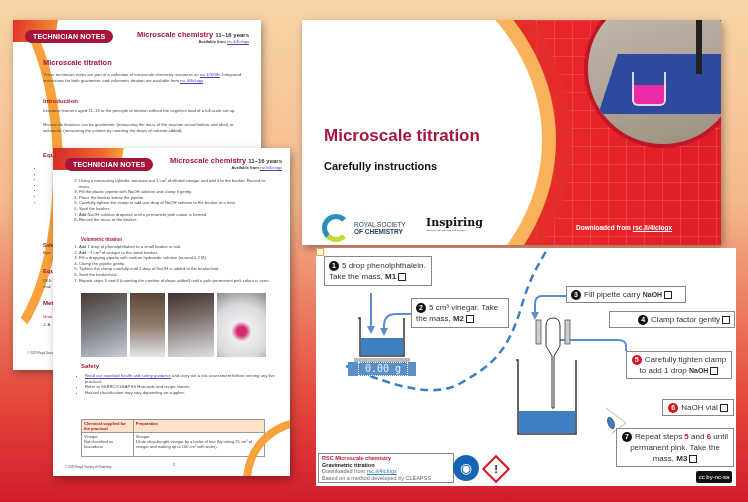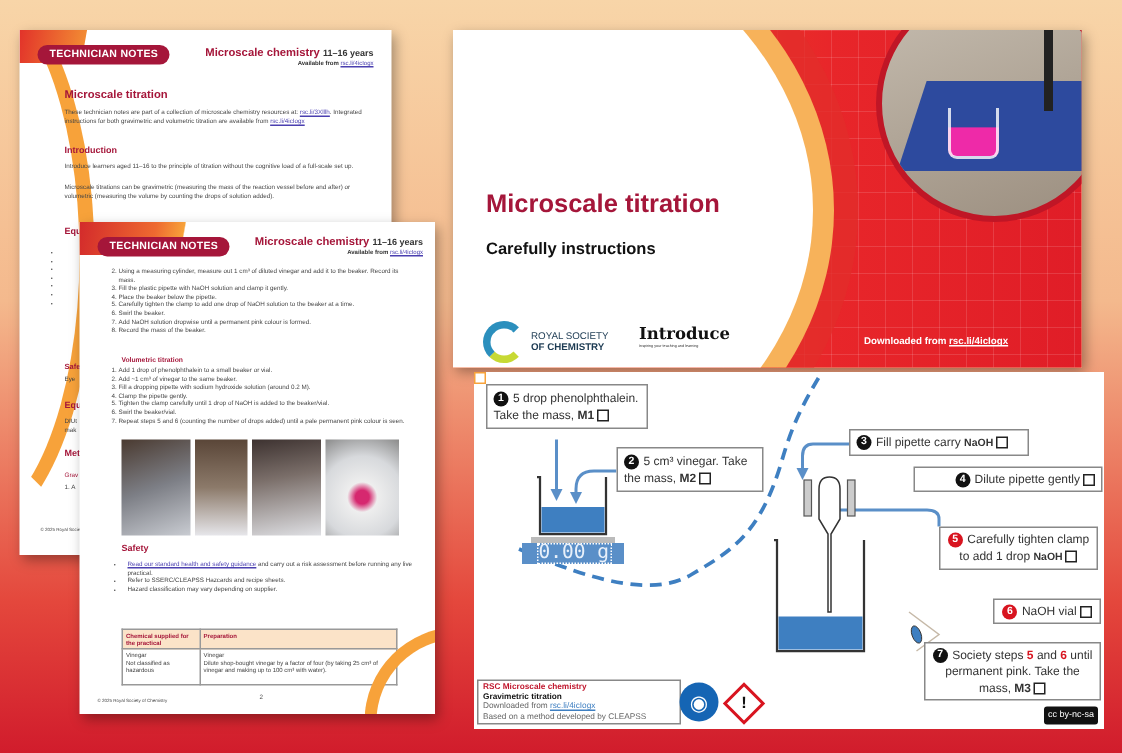--- a/index.html
+++ b/index.html
@@ -137,21 +137,21 @@
   <div class="abs" style="left:22px;top:106px;color:#a5163a;font-size:17px;font-weight:bold;">Microscale titration</div>
   <div class="abs" style="left:22px;top:140px;color:#111;font-size:11px;font-weight:bold;">Carefully instructions</div>
   <div class="abs" style="left:20px;top:194px;display:flex;align-items:center;">
     <div style="width:18px;height:18px;border-radius:50%;border:5px solid #2b8fbd;border-right-color:transparent;border-bottom-color:#c7d934;"></div>
     <div style="margin-left:4px;font-size:6.5px;line-height:7px;color:#1d3b53;">
       <div>ROYAL SOCIETY</div>
       <div style="font-weight:bold;">OF CHEMISTRY</div>
     </div>
   </div>
   <div class="abs" style="left:124px;top:196px;">
-    <div style="font-family:'DejaVu Serif',serif;font-weight:bold;font-size:11px;color:#111;">Introduce</div>
+    <div style="font-family:'DejaVu Serif',serif;font-weight:bold;font-size:11px;color:#111;">Inspiring</div>
     <div style="font-size:2.5px;color:#333;">Inspiring your teaching and learning</div>
   </div>
   <div class="abs" style="left:274px;top:204px;color:#fff;font-size:6.5px;font-weight:bold;">
     <span>Downloaded from</span> <a style="text-decoration:underline;">rsc.li/4icIogx</a>
   </div>
 </div>
 
 <div class="abs" style="left:316px;top:248px;width:420px;height:238px;background:#fff;">
   <div class="abs" style="left:0;top:0;width:6px;height:6px;border:1px solid #f7a23a;"></div>
   <svg class="abs" style="left:0;top:0;" width="420" height="238">
@@ -176,42 +176,42 @@
     <rect x="220" y="72" width="5" height="24" fill="#ccc" stroke="#555" stroke-width=".8"></rect>
     <rect x="249" y="72" width="5" height="24" fill="#ccc" stroke="#555" stroke-width=".8"></rect>
     <path d="M230 98 L230 78 Q230 70 237 70 Q244 70 244 78 L244 98 L238 108 L238 160 L236 160 L236 108 Z" stroke="#333" stroke-width="1" fill="#fff"></path>
 
     <path d="M200 112 L202 112 L202 186 L260 186 L260 112" stroke="#333" stroke-width="1.5" fill="none"></path>
     <rect x="203" y="163" width="56" height="22" fill="#3e7fc1"></rect>
 
     <path d="M290 160 L310 175 L295 186" stroke="#c6b9a8" stroke-width="1" fill="none"></path>
     <ellipse cx="295" cy="175" rx="3" ry="6" fill="#3e7fc1" stroke="#333" stroke-width=".6" transform="rotate(-20 295 175)"></ellipse>
   </svg>
-  <div class="abs" style="left:42px;top:114px;width:48px;height:12px;border:1px dotted #fff;color:#e8f0fa;font-family:'DejaVu Sans Mono',monospace;font-size:13px;line-height:12px;">0.00 g</div>
+  <div class="abs" style="left:42px;top:114px;width:48px;height:12px;border:1px dotted #fff;color:#e8f0fa;font-family:'DejaVu Sans Mono',monospace;font-size:10px;text-align:center;line-height:12px;">0.00 g</div>
 
   <div class="box" style="left:8px;top:8px;width:98px;padding:3px 4px;">
     <span class="num b">1</span><span>5 drop phenolphthalein. Take the mass,</span> <b>M1</b><span class="chk"></span>
   </div>
   <div class="box" style="left:95px;top:50px;width:88px;padding:3px 4px;">
     <span class="num b">2</span><span>5 cm³ vinegar. Take the mass,</span> <b>M2</b><span class="chk"></span>
   </div>
   <div class="box" style="left:250px;top:38px;width:110px;padding:2px 4px;">
     <span class="num b">3</span><span>Fill pipette carry</span> <b style="font-size:7px;">NaOH</b><span class="chk"></span>
   </div>
   <div class="box" style="left:293px;top:63px;width:116px;padding:2px 4px;text-align:right;">
-    <span class="num b">4</span><span>Dilute pipette gently</span><span class="chk"></span>
+    <span class="num b">4</span><span>Clamp factor gently</span><span class="chk"></span>
   </div>
   <div class="box" style="left:310px;top:103px;width:96px;padding:2px 4px;text-align:center;">
     <span class="num r">5</span><span>Carefully tighten clamp to add 1 drop</span> <b style="font-size:7px;">NaOH</b><span class="chk"></span>
   </div>
   <div class="box" style="left:346px;top:151px;width:62px;padding:2px 4px;text-align:center;">
     <span class="num r">6</span><span>NaOH vial</span><span class="chk"></span>
   </div>
   <div class="box" style="left:300px;top:180px;width:108px;padding:2px 4px;text-align:center;">
-    <span class="num b">7</span><span>Society steps</span> <b style="color:#d8141f;">5</b> <span>and</span> <b style="color:#d8141f;">6</b> <span>until permanent pink. Take the mass,</span> <b>M3</b><span class="chk"></span>
+    <span class="num b">7</span><span>Repeat steps</span> <b style="color:#d8141f;">5</b> <span>and</span> <b style="color:#d8141f;">6</b> <span>until permanent pink. Take the mass,</span> <b>M3</b><span class="chk"></span>
   </div>
 
   <div class="abs" style="left:2px;top:205px;width:128px;border:1px solid #888;padding:1px 3px;font-size:5.5px;line-height:6.5px;">
     <div style="color:#c0162d;font-weight:bold;">RSC Microscale chemistry</div>
     <div style="font-weight:bold;color:#111;">Gravimetric titration</div>
     <div style="color:#666;"><span>Downloaded from</span> <a style="color:#3e7fc1;text-decoration:underline;">rsc.li/4icIogx</a></div>
     <div style="color:#666;">Based on a method developed by CLEAPSS</div>
   </div>
   <div class="abs" style="left:137px;top:207px;width:26px;height:26px;border-radius:50%;background:#1565b4;color:#fff;font-size:14px;text-align:center;line-height:26px;">◉</div>
   <div class="abs" style="left:170px;top:211px;width:16px;height:16px;border:2px solid #d8141f;background:#fff;transform:rotate(45deg);">

